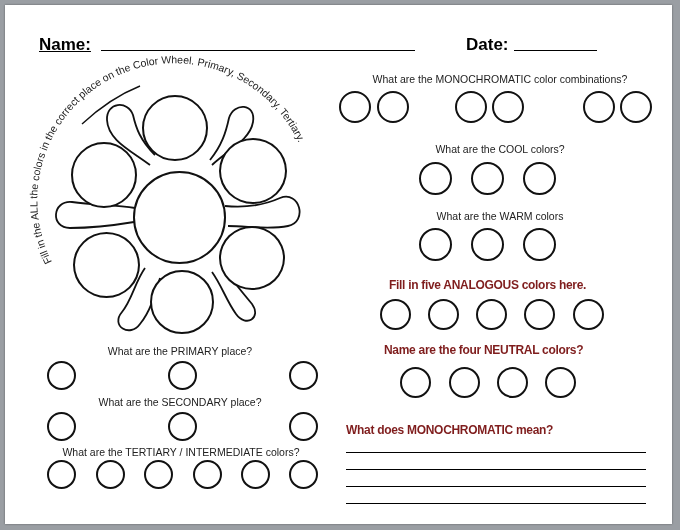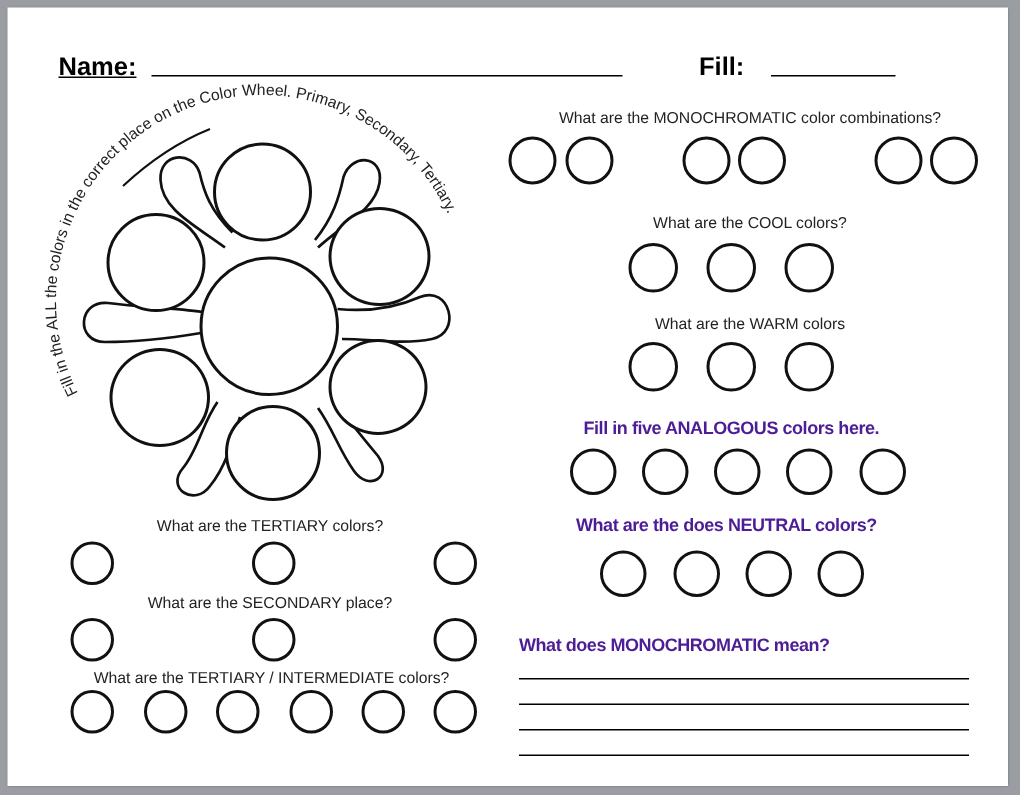--- a/index.html
+++ b/index.html
@@ -2,32 +2,32 @@
 <html><head>
 <meta charset="utf-8">
 <style>
   html, body { margin:0; padding:0; }
   body { width:680px; height:530px; background:#9a9ea3; position:relative; overflow:hidden; font-family:"Liberation Sans", sans-serif; }
   .page { position:absolute; left:5px; top:5px; width:667px; height:519px; background:#ffffff; box-shadow: 0 0 2px rgba(0,0,0,0.4); }
   .abs { position:absolute; }
   .hdr { font-family:"Liberation Sans", sans-serif; font-weight:bold; font-size:17px; color:#000; }
   .line { position:absolute; height:0; border-top:1.5px solid #000; }
   .q { position:absolute; font-size:10.5px; color:#222; text-align:center; white-space:nowrap; font-family:"Liberation Sans", sans-serif; }
-  .q2 { position:absolute; font-size:12px; color:#4c1d95; font-weight:bold; white-space:nowrap; font-family:"Liberation Sans", sans-serif; letter-spacing:-0.3px; }
+  .q2 { position:absolute; font-size:12px; color:#7f1d1d; font-weight:bold; white-space:nowrap; font-family:"Liberation Sans", sans-serif; letter-spacing:-0.3px; }
   .c { position:absolute; width:29px; height:29px; border:2px solid #111; border-radius:50%; box-sizing:border-box; background:#fff; cursor:pointer; }
   svg.wheel { position:absolute; left:0; top:0; }
 </style>
 </head>
 <body>
 
 <div class="page"></div>
 
 <div class="abs hdr" style="left:39px;top:35px;text-decoration:underline;">Name:</div>
 <div class="line" style="left:101px;top:50px;width:314px;"></div>
-<div class="abs hdr" style="left:466px;top:35px;">Fill:</div>
+<div class="abs hdr" style="left:466px;top:35px;">Date:</div>
 <div class="line" style="left:514px;top:50px;width:83px;"></div>
 
 <svg class="wheel" width="680" height="530">
   <defs>
     <path id="arcpath" d="M 52,262 A 137,137 0 1 1 302,250" fill="none"></path>
   </defs>
   <text font-family="Liberation Sans, sans-serif" font-size="10.5" fill="#222">
     <textPath href="#arcpath" startOffset="0" id="arcText">Fill in the ALL the colors in the correct place on the Color Wheel. Primary, Secondary, Tertiary.</textPath>
   </text>
   <path d="M 82,124 Q 110,98 140,86" fill="none" stroke="#111" stroke-width="1.4"></path>
@@ -56,21 +56,21 @@
 </svg>
 
 <div class="c" style="left:133px;top:171px;width:93px;height:93px;"></div>
 <div class="c" style="left:142px;top:95px;width:66px;height:66px;"></div>
 <div class="c" style="left:219px;top:138px;width:68px;height:66px;"></div>
 <div class="c" style="left:219px;top:226px;width:66px;height:64px;"></div>
 <div class="c" style="left:150px;top:270px;width:64px;height:64px;"></div>
 <div class="c" style="left:73px;top:232px;width:67px;height:66px;"></div>
 <div class="c" style="left:71px;top:142px;width:66px;height:66px;"></div>
 
-<div class="q" style="left:60px;top:345px;width:240px;">What are the TERTIARY colors?</div>
+<div class="q" style="left:60px;top:345px;width:240px;">What are the PRIMARY place?</div>
 <div class="c" style="left:47px;top:361px;"></div>
 <div class="c" style="left:168px;top:361px;"></div>
 <div class="c" style="left:289px;top:361px;"></div>
 
 <div class="q" style="left:60px;top:396px;width:240px;">What are the SECONDARY place?</div>
 <div class="c" style="left:47px;top:412px;"></div>
 <div class="c" style="left:168px;top:412px;"></div>
 <div class="c" style="left:289px;top:412px;"></div>
 
 <div class="q" style="left:40px;top:446px;width:282px;">What are the TERTIARY / INTERMEDIATE colors?</div>
@@ -99,21 +99,21 @@
 <div class="c" style="left:471px;top:228px;width:33px;height:33px;"></div>
 <div class="c" style="left:523px;top:228px;width:33px;height:33px;"></div>
 
 <div class="q2" style="left:389px;top:278px;">Fill in five ANALOGOUS colors here.</div>
 <div class="c" style="left:380px;top:299px;width:31px;height:31px;"></div>
 <div class="c" style="left:428px;top:299px;width:31px;height:31px;"></div>
 <div class="c" style="left:476px;top:299px;width:31px;height:31px;"></div>
 <div class="c" style="left:524px;top:299px;width:31px;height:31px;"></div>
 <div class="c" style="left:573px;top:299px;width:31px;height:31px;"></div>
 
-<div class="q2" style="left:384px;top:343px;">What are the does NEUTRAL colors?</div>
+<div class="q2" style="left:384px;top:343px;">Name are the four NEUTRAL colors?</div>
 <div class="c" style="left:400px;top:367px;width:31px;height:31px;"></div>
 <div class="c" style="left:449px;top:367px;width:31px;height:31px;"></div>
 <div class="c" style="left:497px;top:367px;width:31px;height:31px;"></div>
 <div class="c" style="left:545px;top:367px;width:31px;height:31px;"></div>
 
 <div class="q2" style="left:346px;top:423px;">What does MONOCHROMATIC mean?</div>
 <div class="line" style="left:346px;top:452px;width:300px;"></div>
 <div class="line" style="left:346px;top:469px;width:300px;"></div>
 <div class="line" style="left:346px;top:486px;width:300px;"></div>
 <div class="line" style="left:346px;top:503px;width:300px;"></div>

